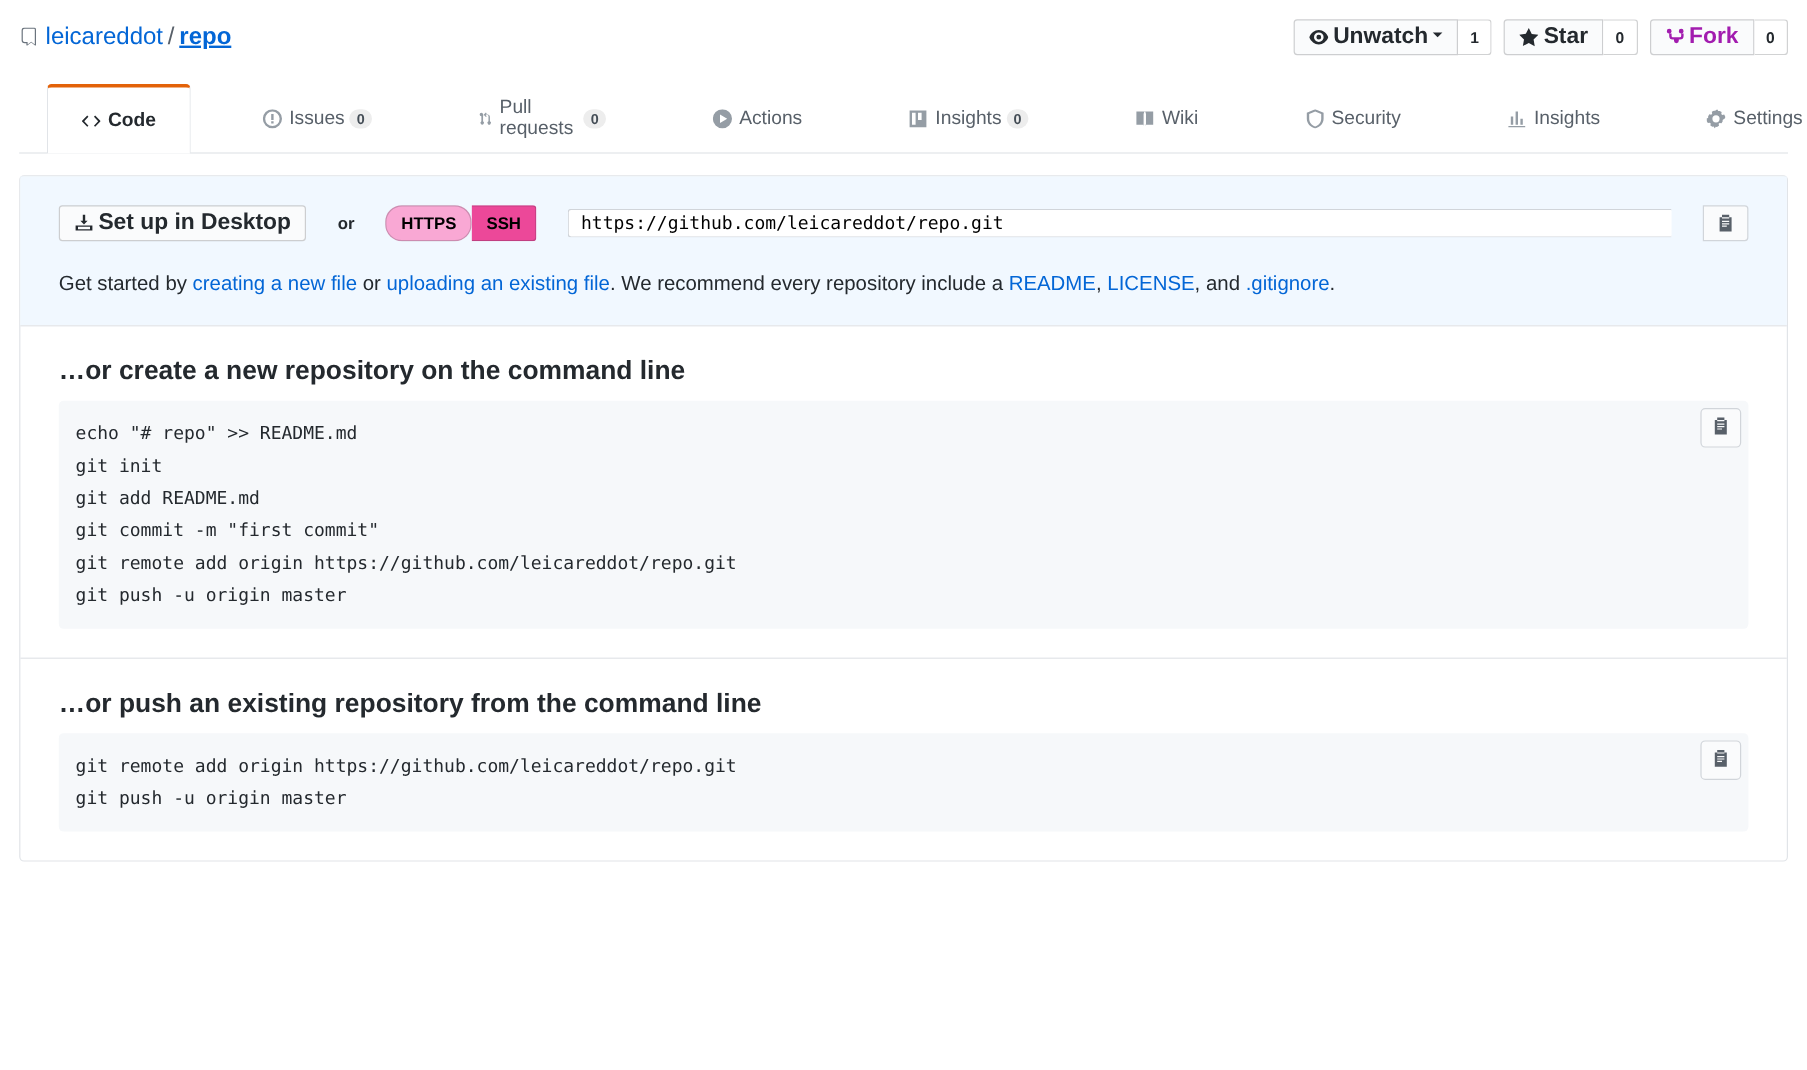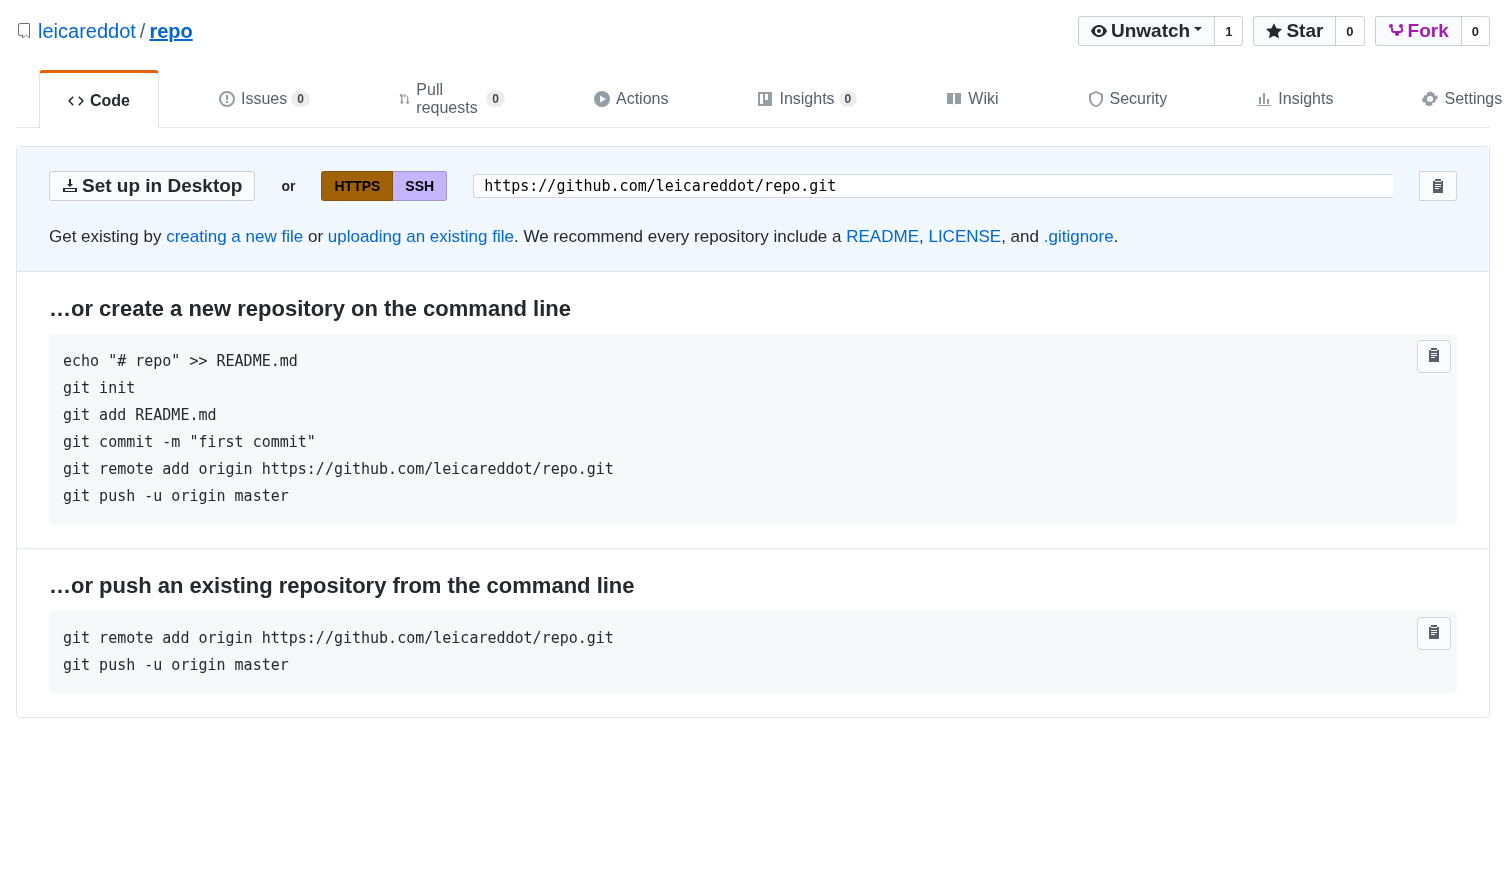--- a/index.html
+++ b/index.html
@@ -96,25 +96,25 @@
   }
   .setup-section { padding: 24px 32px; border-top:1px solid #e1e4e8; }
   .setup-section:first-child { border-top:none; background:#f1f8ff; }
   .setup-section h2 { margin:0 0 12px 0; font-size:22px; font-weight:700; }
   .clone-row { display:flex; align-items:center; gap:26px; margin-bottom:26px; }
   .or { font-weight:600; }
   .toggle { display:flex; }
   .toggle .tbtn {
     padding:6px 12px; font-size:14px; font-weight:600;
     border:1px solid rgba(27,31,35,.2);
-    background:#c4b5fd; cursor:pointer;
+    background:#ec4899; cursor:pointer;
   }
   .toggle .tbtn:first-child { border-radius:3px 0 0 3px; }
   .toggle .tbtn:last-child { border-radius:0 3px 3px 0; border-left:none; }
-  .toggle .tbtn.active { background:#a16207; }
+  .toggle .tbtn.active { background:#f9a8d4;border-radius:14px; }
   .url-input {
     flex:1;
     font-family: SFMono-Regular, Consolas, Menlo, monospace;
     font-size:15px;
     padding:2px 10px;
     border:1px solid #d1d5da;
     border-radius:3px 0 0 3px;
     border-right:none;
   }
   .copy-btn {
@@ -269,21 +269,21 @@
           <button class="tbtn">SSH</button>
         </div>
         <input class="url-input" readonly="" value="https://github.com/leicareddot/repo.git" style="">
         <button class="copy-btn">
           <svg width="16" height="16" viewBox="0 0 16 16">
               <path d="M5 1h6v2H5V1zM3 3h2v1h6V3h2v12H3V3zm2 3v1h6V6H5zm0 2v1h6V8H5zm0 2v1h4v-1H5z"></path>
             </svg>
         </button>
       </div>
       <div class="hint">
-        <span>Get existing by </span><a href="#">creating a new file</a><span> or </span><a href="#">uploading an existing file</a><span>. We recommend every repository include a </span><a href="#">README</a><span>, </span><a href="#">LICENSE</a><span>, and </span><a href="#">.gitignore</a><span>.</span>
+        <span>Get started by </span><a href="#">creating a new file</a><span> or </span><a href="#">uploading an existing file</a><span>. We recommend every repository include a </span><a href="#">README</a><span>, </span><a href="#">LICENSE</a><span>, and </span><a href="#">.gitignore</a><span>.</span>
       </div>
     </div>
 
     <div class="setup-section">
       <h2>…or create a new repository on the command line</h2>
       <div class="code-block"><span>echo "# repo" &gt;&gt; README.md
 git init
 git add README.md
 git commit -m "first commit"
 git remote add origin https://github.com/leicareddot/repo.git

